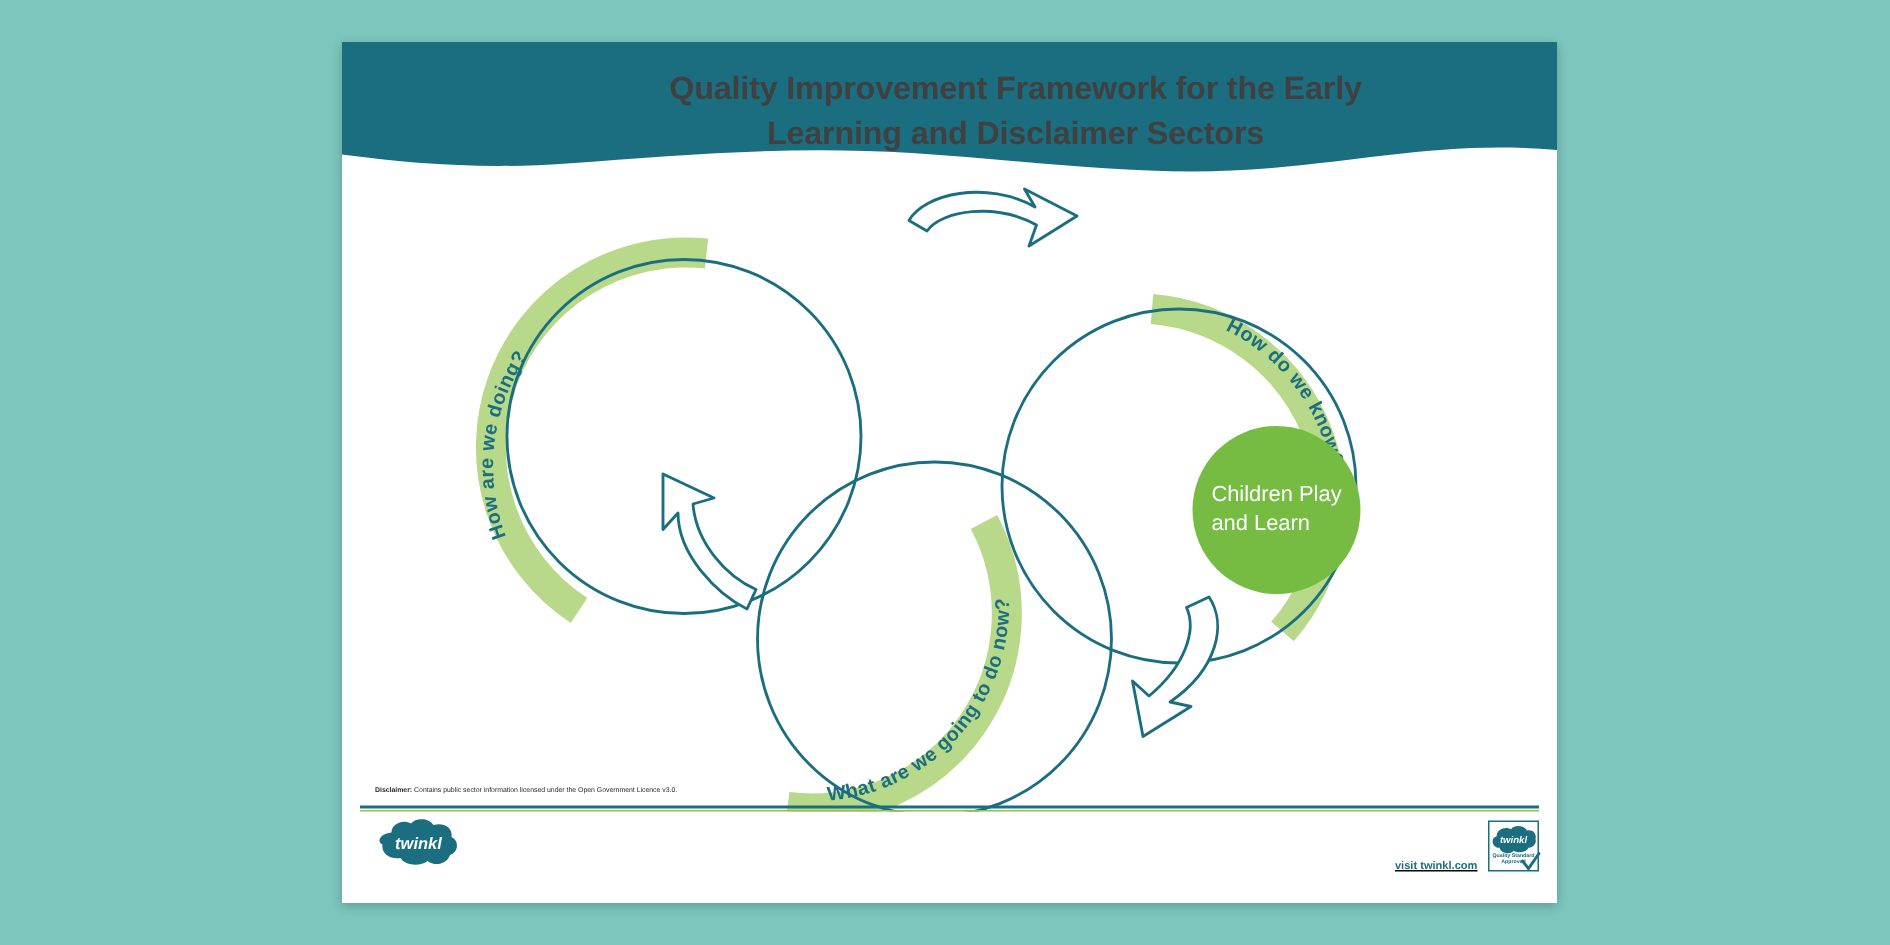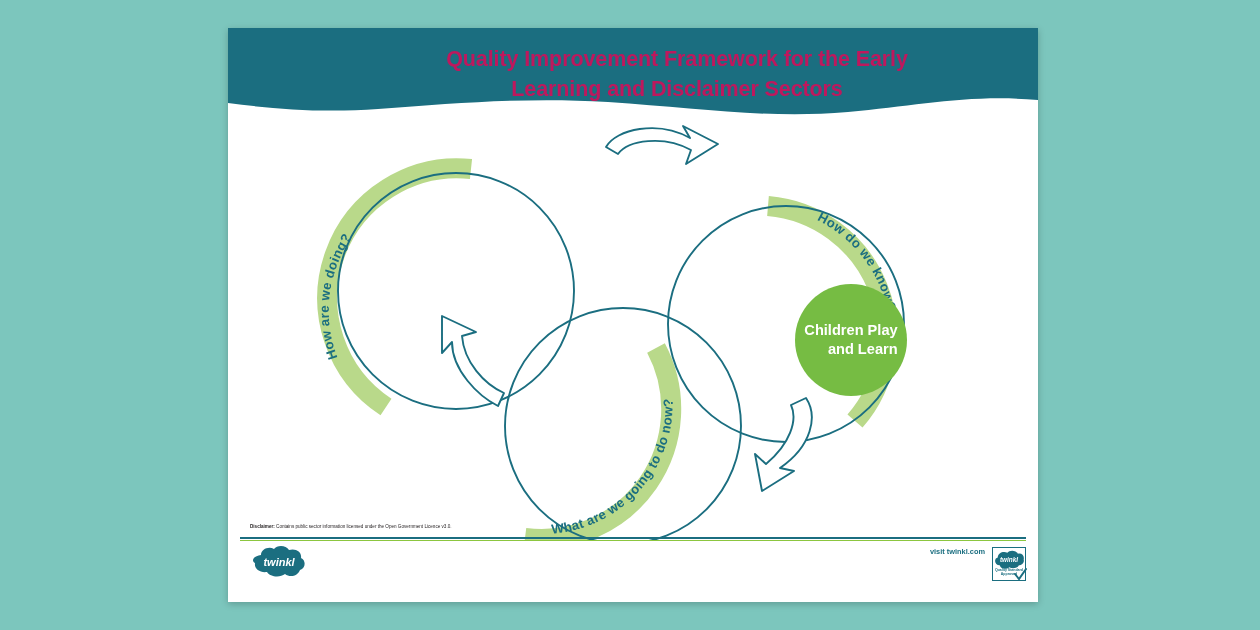--- a/index.html
+++ b/index.html
@@ -44,21 +44,21 @@
     pointer-events: none;
   }
   .header-band svg { display: block; width: 810px; height: 100px; }
 
   .header-title {
     position: absolute;
     left: 0;
     top: 17px;
     width: 898px;
     text-align: center;
-    color: #be185d;
+    color: #404040;
     font-size: 21.5px;
     font-weight: bold;
     line-height: 1.38;
     letter-spacing: -0.1px;
     z-index: 6;
   }
 
   
   .diagram-area {
     position: absolute;
@@ -88,23 +88,23 @@
     border-radius: 50%;
     background: #76bc43;
     display: flex;
     align-items: center;
     justify-content: center;
     z-index: 5;
   }
   .hub-label {
     color: #ffffff;
     font-size: 14.6px;
-    font-weight: bold;
+    font-weight: normal;
     line-height: 1.28;
-    text-align: right;
+    text-align: left;
   }
 
   
   .disclaimer {
     position: absolute;
     left: 22px;
     top: 496px;
     width: 600px;
     font-size: 4.6px;
     color: #231f20;
@@ -153,23 +153,24 @@
   }
   .twinkl-logo svg { display: block; width: 62px; height: 32px; }
 
   
   .footer-right {
     position: absolute;
     right: 12px;
     top: 519px;
     height: 34px;
     display: flex;
-    align-items: flex-start;
+    align-items: flex-end;
     gap: 7px;
     z-index: 8;
+    text-decoration: underline;
   }
   .visit-text {
     font-size: 7.4px;
     font-weight: bold;
     color: #1b6e80;
     white-space: nowrap;
   }
   .approved-badge {
     position: relative;
     width: 34px;

